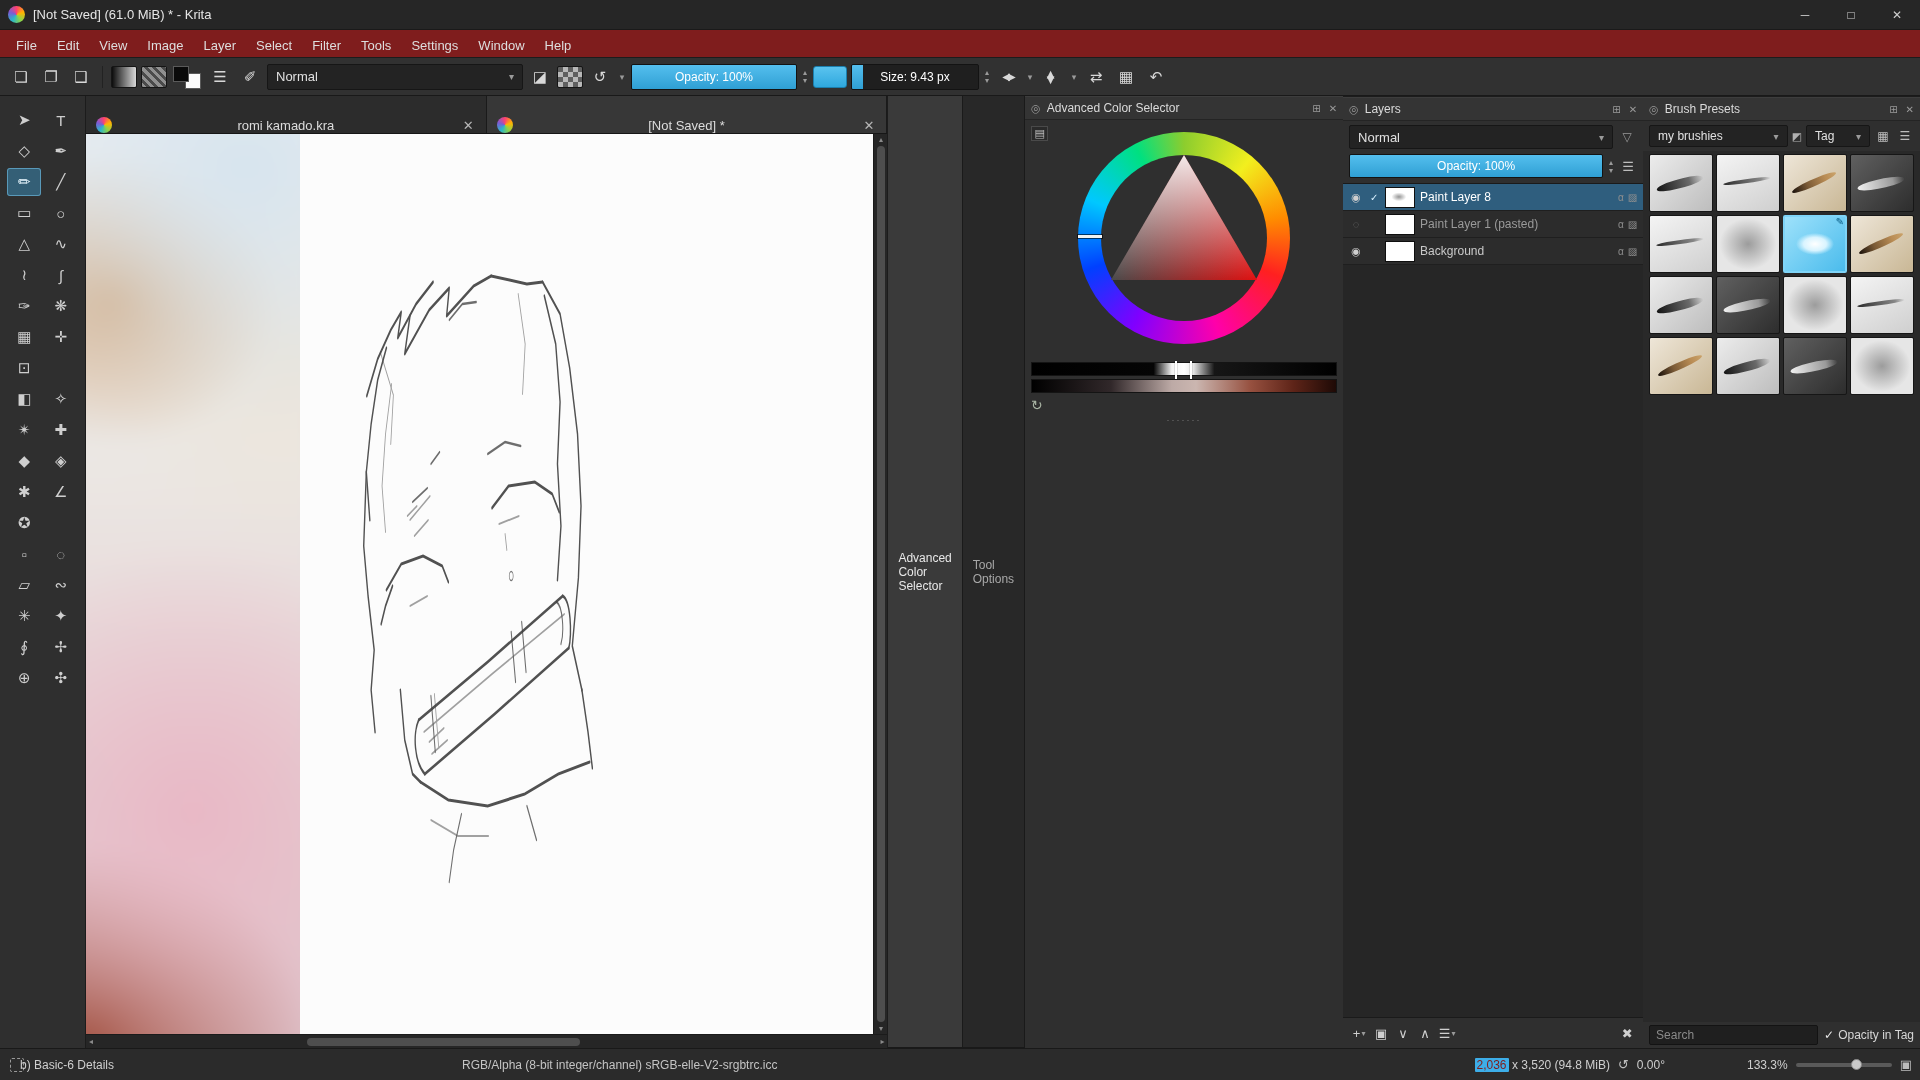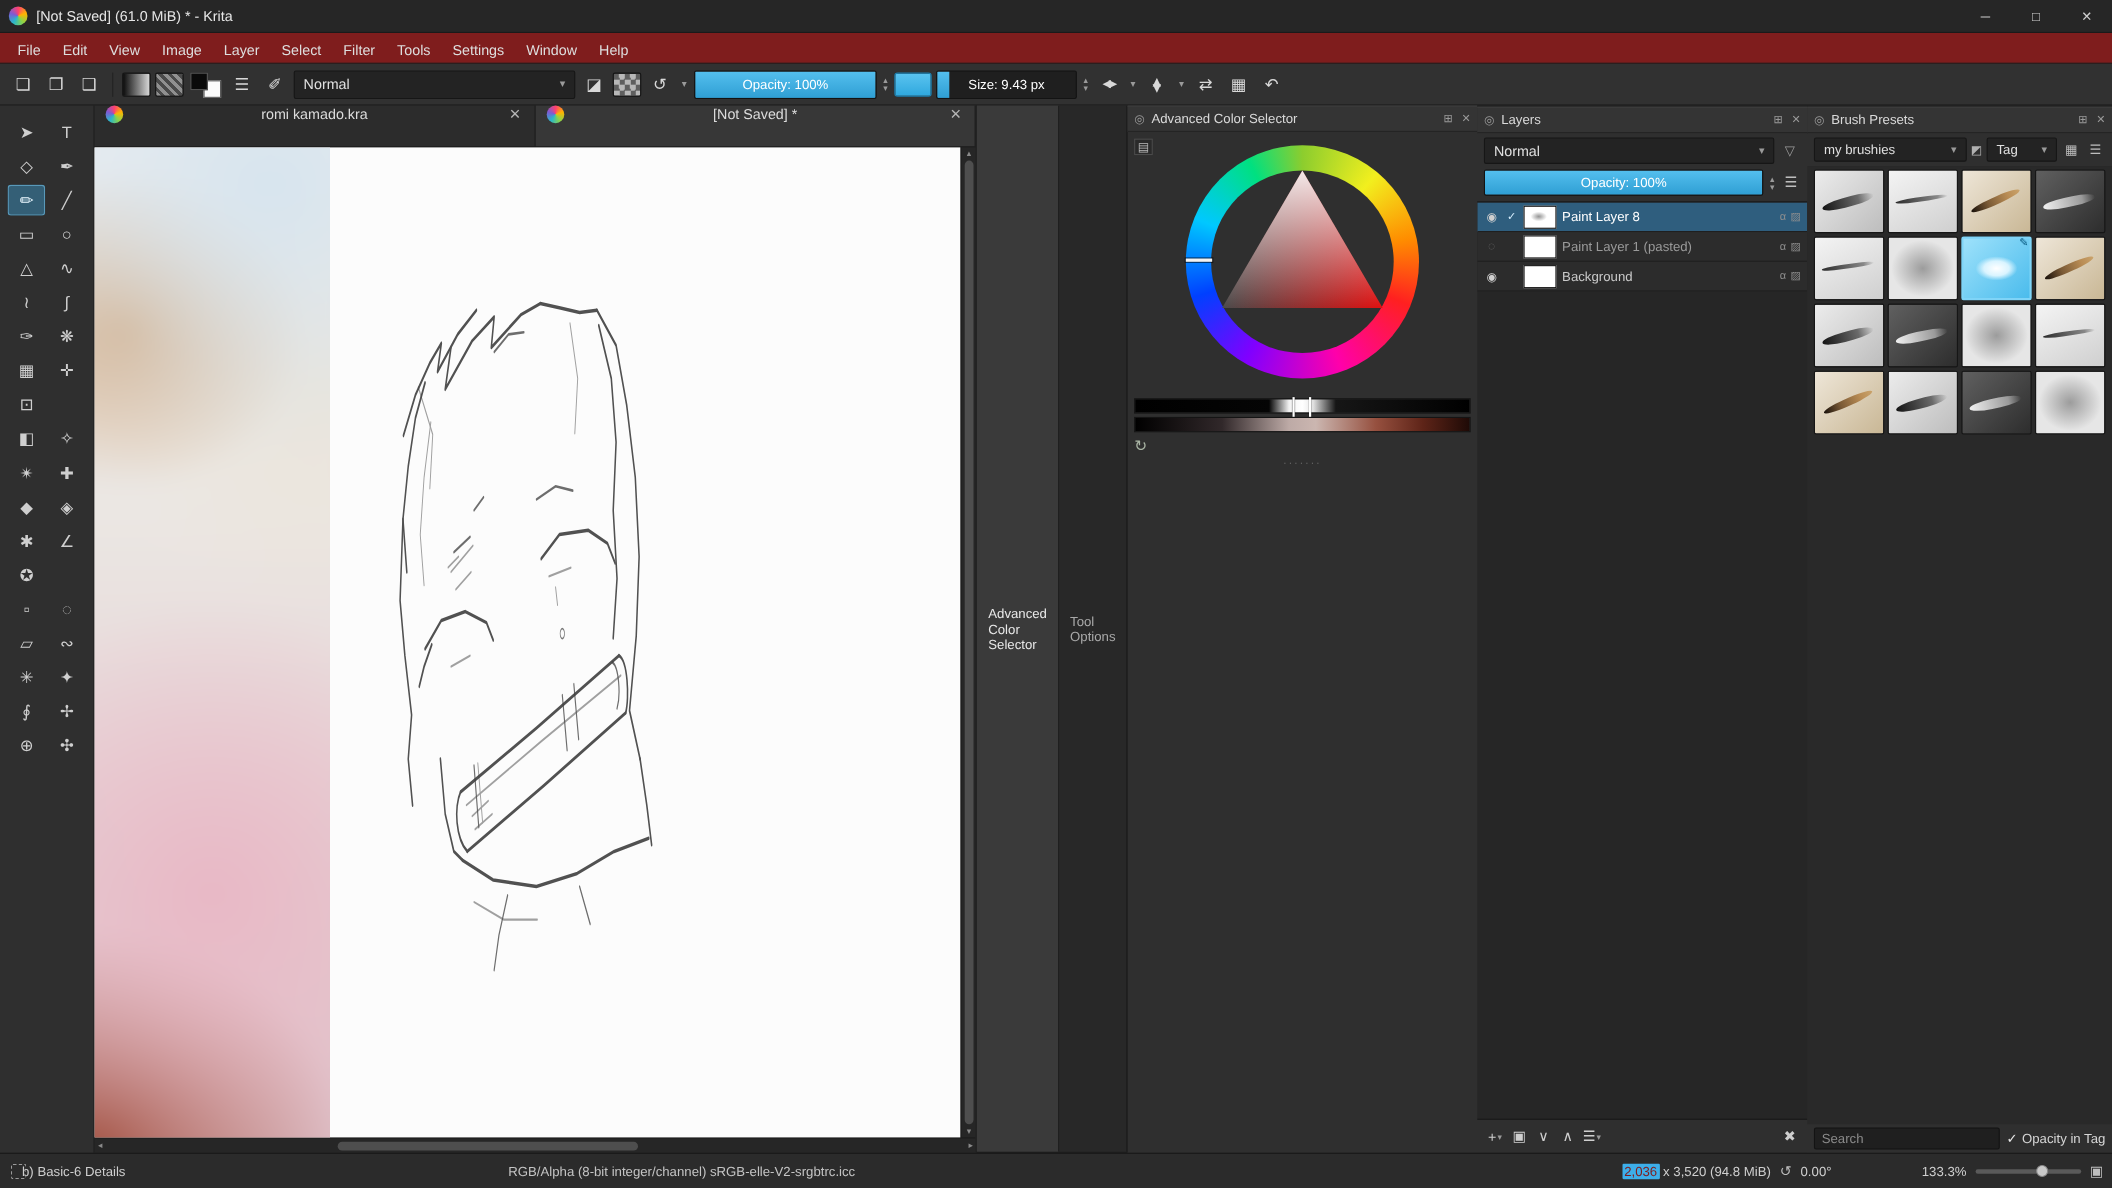--- a/index.html
+++ b/index.html
@@ -46,21 +46,21 @@
 
 
 .main{flex:1;display:flex;min-height:0}
 .toolbox{flex:0 0 86px;background:#2f2f2f;border-right:1px solid #1c1c1c;display:grid;grid-template-columns:repeat(2,1fr);grid-auto-rows:31px;padding:10px 6px;align-content:start;justify-items:center}
 .tool{width:34px;height:28px;display:flex;align-items:center;justify-content:center;font-size:15px;color:#cfcfcf;border-radius:3px}
 .tool.sel{background:rgba(61,174,233,.38);color:#ebf8ff;box-shadow:inset 0 0 0 1px rgba(120,200,240,.55)}
 .tool.blank{visibility:hidden}
 
 .center{flex:1;display:flex;flex-direction:column;min-width:0}
 .tabbar{flex:0 0 38px;background:#222;display:flex;border-bottom:1px solid #161616}
-.doctab{flex:1;position:relative;display:flex;align-items:flex-start;justify-content:center;background:#2c2c2c;border-right:1px solid #1a1a1a;font-size:13px;color:#dcdcdc}
+.doctab{flex:1;position:relative;display:flex;align-items:flex-end;justify-content:center;background:#2c2c2c;border-right:1px solid #1a1a1a;font-size:13px;color:#dcdcdc}
 .doctab.active{background:#373737}
 .doctab .applogo{position:absolute;left:10px;width:16px;height:16px}
 .doctab .tclose{position:absolute;right:12px;color:#b6b6b6;font-size:13px}
 
 .canvasbody{flex:1;display:flex;min-height:0}
 .photo{flex:0 0 214px;position:relative;overflow:hidden;background:#e9e5e1}
 .photo .blur{position:absolute;inset:-24px;filter:blur(10px);
  background:
   radial-gradient(150% 40% at 70% 6%, rgba(214,228,238,.95), rgba(214,228,238,0) 70%),
   radial-gradient(90% 22% at 20% 20%, rgba(210,170,130,.92), rgba(210,170,130,0) 70%),

